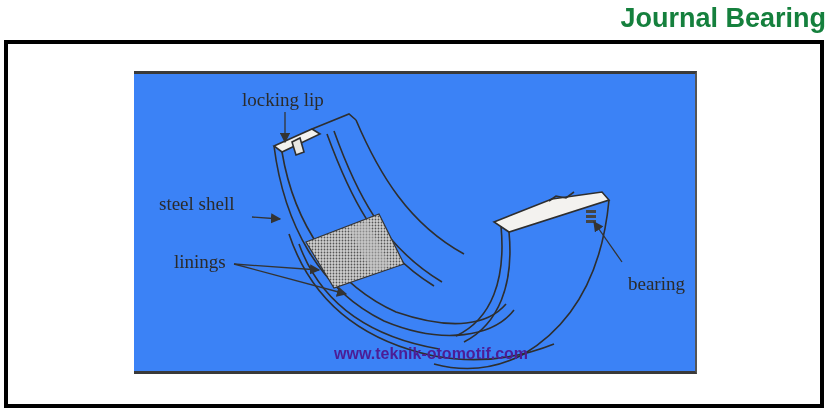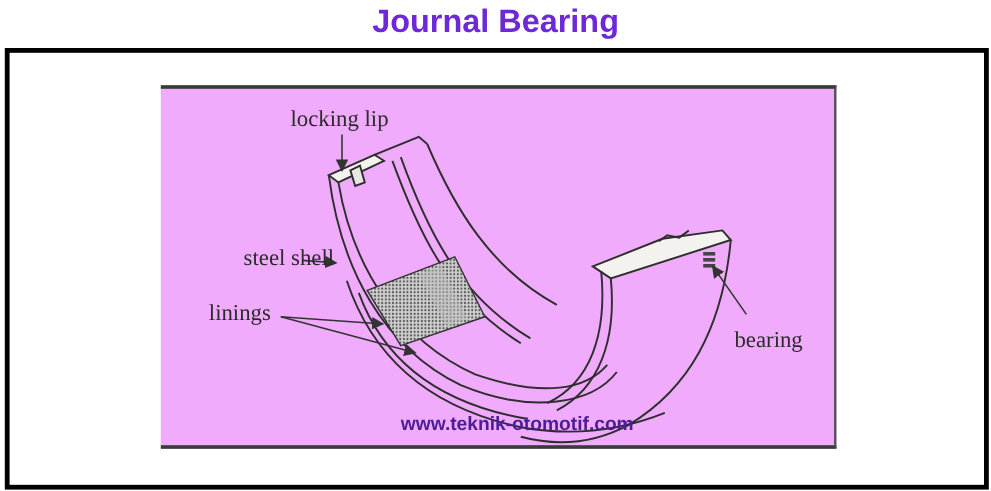--- a/index.html
+++ b/index.html
@@ -1,28 +1,28 @@
 <!DOCTYPE html>
 <html><head>
   <meta charset="utf-8">
   <style>
     html, body { margin: 0; padding: 0; background: #ffffff; }
     body { width: 826px; height: 409px; position: relative; overflow: hidden; }
     .title {
       position: absolute; left: 0; top: 0; width: 826px; height: 38px;
-      text-align: center; font-family: "Liberation Sans", sans-serif;
-      font-weight: bold; font-size: 27px; line-height: 36px; color: #6d28d9;
+      text-align: right; font-family: "Liberation Sans", sans-serif;
+      font-weight: bold; font-size: 27px; line-height: 36px; color: #15803d;
     }
     .frame {
       position: absolute; left: 4px; top: 40px; width: 812px; height: 360px;
       border: 4px solid #000; box-sizing: content-box; background: #fff;
     }
     .scan {
       position: absolute; left: 134px; top: 71px; width: 563px; height: 303px;
-      background: #f0abfc;
+      background: #3b82f6;
       border-top: 3px solid #3a3a3a; border-bottom: 3px solid #3a3a3a; border-right: 2px solid #555;
       box-sizing: border-box;
     }
     .scan svg { position: absolute; left: 0; top: 0; }
     .label {
       position: absolute; font-family: "Liberation Serif", serif; font-size: 19px;
       color: #2b2b2b; white-space: nowrap;
     }
     .url {
       position: absolute; left: 334px; top: 345px; font-family: "Liberation Sans", sans-serif;
@@ -87,18 +87,18 @@
     <g stroke="#333" stroke-width="1.3" fill="none">
       <line x1="151" y1="38" x2="151" y2="68" marker-end="url(#arr)"></line>
       <line x1="118" y1="143" x2="146" y2="145" marker-end="url(#arr)"></line>
       <line x1="100" y1="190" x2="185" y2="196" marker-end="url(#arr)"></line>
       <line x1="100" y1="190" x2="212" y2="220" marker-end="url(#arr)"></line>
       <line x1="488" y1="188" x2="460" y2="148" marker-end="url(#arr)"></line>
     </g>
   </svg>
 
   <span class="label" style="left:108px; top:15px;">locking lip</span>
-  <span class="label" style="left:25px; top:131px;margin-left:44px;">steel shell</span>
+  <span class="label" style="left:25px; top:119px;">steel shell</span>
   <span class="label" style="left:40px; top:177px;text-align:center;">linings</span>
-  <span class="label" style="left:478px; top:199px;">bearing</span>
+  <span class="label" style="left:494px; top:199px;">bearing</span>
 </div>
 
 <div class="url">www.teknik-otomotif.com</div>
 
 </body></html>

